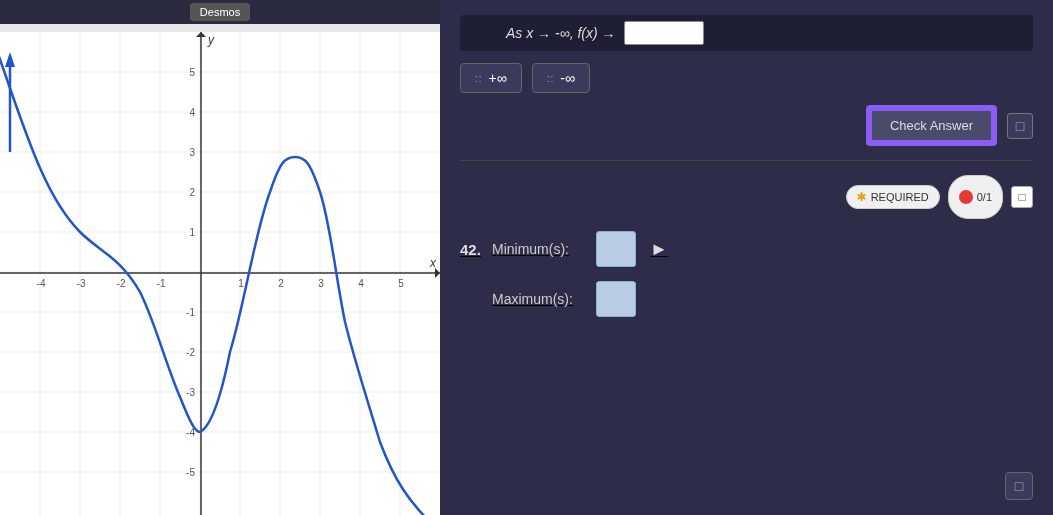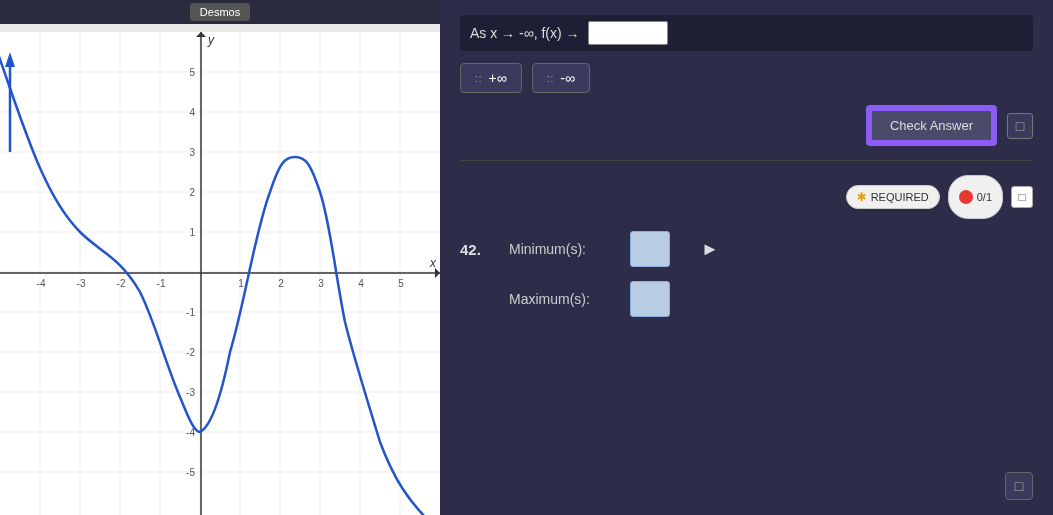--- a/index.html
+++ b/index.html
@@ -77,20 +77,22 @@
       gap: 8px;
       font-size: 14px;
       color: #ccc;
       background: #1e1e35;
       padding: 6px 10px;
       border-radius: 4px;
     }
 
     .equation-text {
       color: #ddd;
+      font-style: italic;
+      margin-left: 36px;
     }
 
     .answer-box {
       background: white;
       border: 1px solid #888;
       width: 80px;
       height: 24px;
       display: inline-block;
       border-radius: 2px;
     }
@@ -229,21 +231,22 @@
     
     .question-area {
       display: flex;
       flex-direction: column;
       gap: 14px;
     }
 
     .question-row {
       display: flex;
       align-items: center;
-      gap: 21px;
+      gap: 4px;
+      text-decoration: underline;
     }
 
     .question-num {
       color: #ddd;
       font-size: 15px;
       font-weight: bold;
       min-width: 28px;
     }
 
     .question-label {

